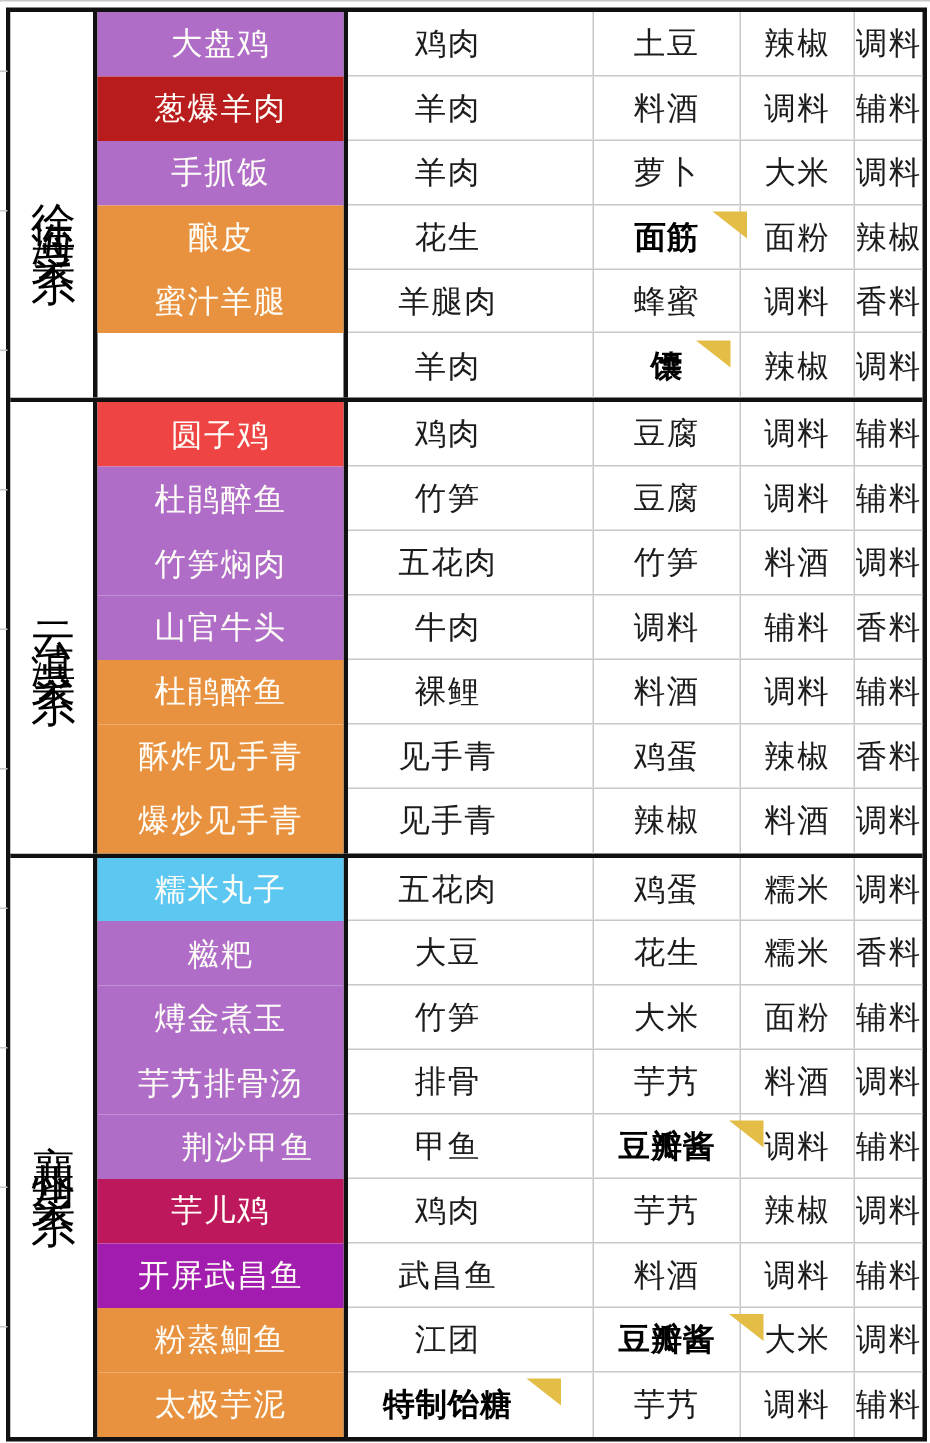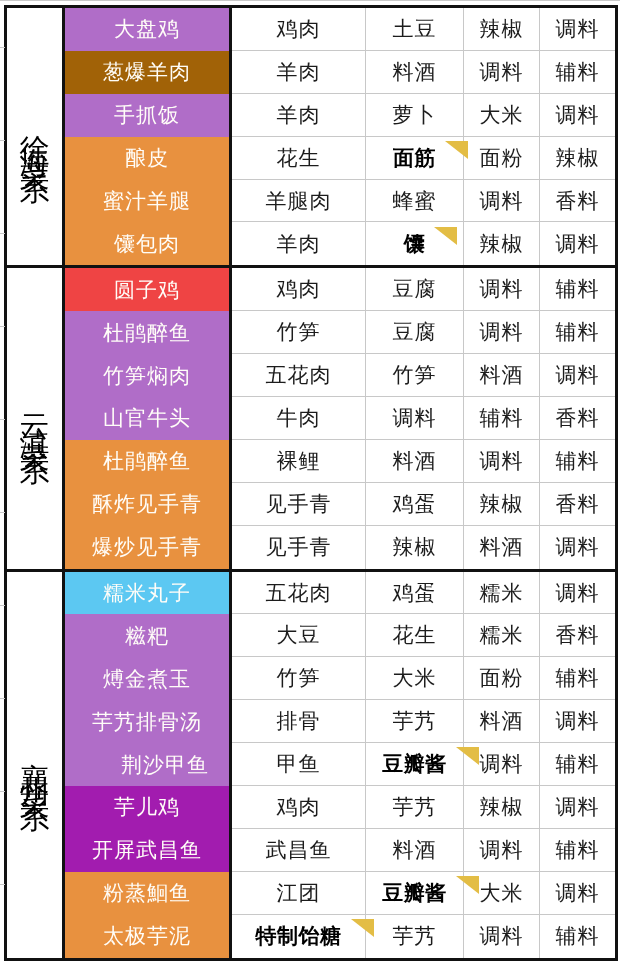--- a/index.html
+++ b/index.html
@@ -15,43 +15,42 @@
                  letter-spacing:13px;color:#000;font-weight:500;white-space:nowrap;}
   .dish-col{width:164px;border-right:3px solid #111;display:flex;flex-direction:column;}
   .dish-cell{height:var(--rh);display:flex;align-items:center;justify-content:center;
              color:#fffdf8;font-size:21px;font-weight:500;letter-spacing:1px;}
   .ing-area{flex:1;display:flex;flex-direction:column;}
   .ing-row{display:flex;height:var(--rh);box-sizing:border-box;}
   .ing-row:not(:last-child){border-bottom:1px solid var(--grid);}
   .ing-cell{display:flex;align-items:center;justify-content:center;box-sizing:border-box;
             font-size:21px;color:var(--ink);letter-spacing:1px;overflow:visible;}
   .ing-cell + .ing-cell{border-left:1px solid var(--grid);}
-  .c0{width:133px;} .c1{width:98px;} .c2{width:76px;} .c3{flex:1;}
+  .c0{width:133px;} .c1{width:98px;margin-left:30px;} .c2{width:76px;} .c3{flex:1;}
   .cellwrap{position:relative;display:inline-block;white-space:nowrap;}
   .flagged{font-weight:700;color:#000;letter-spacing:0.5px;}
   .flag{position:absolute;left:calc(100% + 9px);top:-3px;width:0;height:0;
         border-top:18px solid #e3bd45;border-left:23px solid transparent;z-index:3;}
 </style>
 </head>
 <body>
 
 <div class="canvas">
   <div class="topline"></div>
   <div class="rtable">
       <div class="section">
         <div class="cuisine-col">
           <div class="cuisine-label">徐海菜系</div>
         </div>
         <div class="dish-col">
           <div class="dish-cell" style="background: rgb(176, 109, 200);">大盘鸡</div>
-          <div class="dish-cell" style="background: #a16207;">葱爆羊肉</div>
+          <div class="dish-cell" style="background: #b91c1c;">葱爆羊肉</div>
           <div class="dish-cell" style="background: rgb(176, 109, 200);">手抓饭</div>
           <div class="dish-cell" style="background: rgb(232, 145, 63);">酿皮</div>
           <div class="dish-cell" style="background: rgb(232, 145, 63);">蜜汁羊腿</div>
-          <div class="dish-cell" style="background: rgb(232, 145, 63);">馕包肉</div>
         </div>
         <div class="ing-area">
           <div class="ing-row">
             <div class="ing-cell c0">
               <span class="cellwrap">鸡肉</span>
             </div>
             <div class="ing-cell c1">
               <span class="cellwrap">土豆</span>
             </div>
             <div class="ing-cell c2">
@@ -250,21 +249,21 @@
       <div class="section">
         <div class="cuisine-col">
           <div class="cuisine-label">襄州菜系</div>
         </div>
         <div class="dish-col">
           <div class="dish-cell" style="background: rgb(92, 200, 242);">糯米丸子</div>
           <div class="dish-cell" style="background: rgb(176, 109, 200);">糍粑</div>
           <div class="dish-cell" style="background: rgb(176, 109, 200);">煿金煮玉</div>
           <div class="dish-cell" style="background: rgb(176, 109, 200);">芋艿排骨汤</div>
           <div class="dish-cell" style="background: rgb(176, 109, 200); padding-left: 36px;">荆沙甲鱼</div>
-          <div class="dish-cell" style="background: #a21caf;">芋儿鸡</div>
+          <div class="dish-cell" style="background: #be185d;">芋儿鸡</div>
           <div class="dish-cell" style="background: #a21caf;">开屏武昌鱼</div>
           <div class="dish-cell" style="background: rgb(232, 145, 63);">粉蒸鮰鱼</div>
           <div class="dish-cell" style="background: rgb(232, 145, 63);">太极芋泥</div>
         </div>
         <div class="ing-area">
           <div class="ing-row">
             <div class="ing-cell c0">
               <span class="cellwrap">五花肉</span>
             </div>
             <div class="ing-cell c1">

